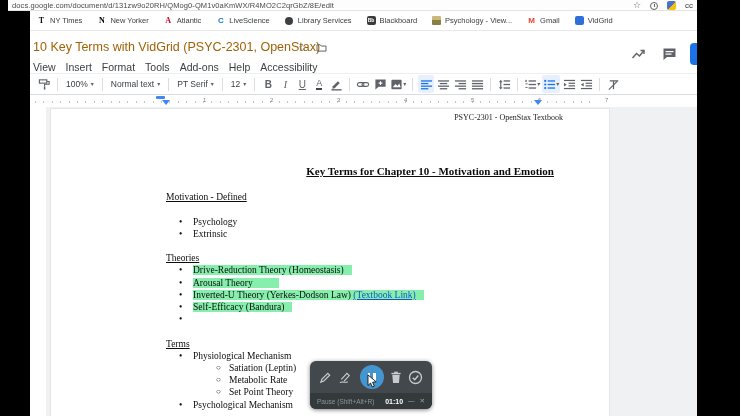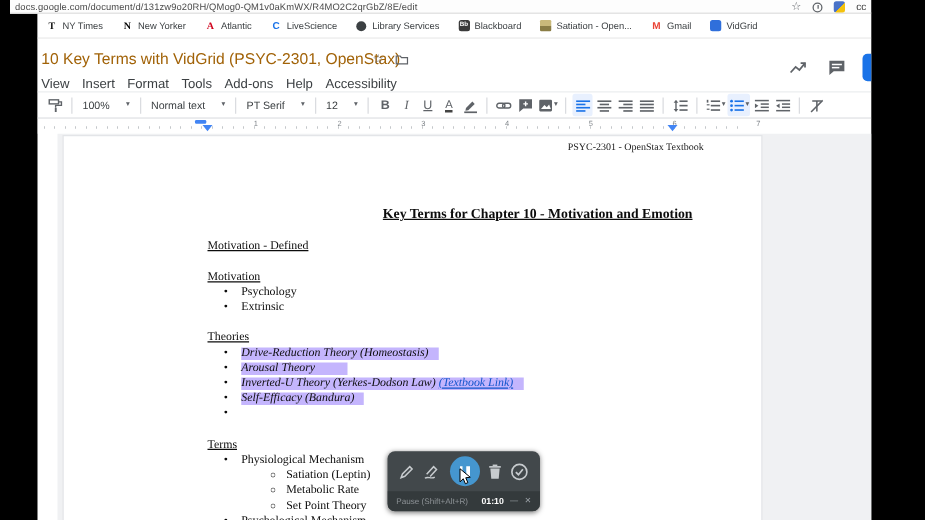--- a/index.html
+++ b/index.html
@@ -43,21 +43,21 @@
   .menu-item { cursor:default; }
   .save-status { position:absolute; left:265px; top:31px; font-size:9.5px; color:#6f7377; text-decoration:underline; }
   .hdr-right { position:absolute; right:20px; top:16px; display:flex; align-items:center; gap:16px; }
   .share-btn { position:absolute; left:660px; top:12px; width:40px; height:22px; background:#1a73e8; border-radius:4px; }
 
   
   .toolbar { position:absolute; left:0; top:62px; width:100%; height:22px; border-top:1px solid #eceef0; border-bottom:1px solid #dadce0; display:flex; align-items:center; padding-left:6px; gap:1px; background:#fff; color:#5f6368; }
   .tb { height:18px; min-width:16px; display:flex; align-items:center; justify-content:center; border-radius:2px; padding:0 1px; }
   .tb.active { background:#e8f0fe; color:#1a73e8; }
   .tb-sep { width:1px; height:13px; background:#dadce0; margin:0 4px; }
-  .tb-dd { display:flex; align-items:center; gap:13px; font-size:8.5px; color:#3c4043; padding:12px 3px; height:14px; }
+  .tb-dd { display:flex; align-items:center; gap:3px; font-size:8.5px; color:#3c4043; padding:12px 3px; height:14px; }
   .caret { font-size:6px; color:#5f6368; line-height:1; }
   .tb-b { font-weight:bold; font-size:10px; }
   .tb-i { font-style:italic; font-family:"Liberation Serif",serif; font-size:10px; }
   .tb-u { text-decoration:underline; font-size:10px; }
   .tb-a { font-size:9px; line-height:1; border-bottom:2px solid #444; padding-bottom:0; }
   svg.gi { display:block; }
 
   
   .ruler { position:absolute; left:0; top:84px; width:100%; height:12px; background:#fff; font-size:6px; color:#80868b; }
   .ruler-ticks { position:absolute; left:5px; top:6px; width:558px; height:2px; background:repeating-linear-gradient(90deg,#c4c7ca 0 1px,transparent 1px 8.4px); }
@@ -70,21 +70,21 @@
   .page { position:absolute; left:5px; top:2px; width:558px; height:330px; background:#fff; box-shadow:0 0 0 1px #e3e5e8; }
   .page-header { padding:4px 46px 0 0; text-align:right; font-family:"Liberation Serif","DejaVu Serif",serif; font-size:8px; color:#222; }
   .doc-body { margin-top:42px; padding:0 55px 0 115px; font-family:"Liberation Serif","DejaVu Serif",serif; font-size:9.5px; color:#0c0c0c; }
   .dline { line-height:12.2px; min-height:12.2px; position:relative; }
   .dtitle { text-align:right; font-weight:bold; font-size:11px; line-height:15px; text-decoration:underline; }
   .dhead { text-decoration:underline; }
   .li1 { padding-left:27px; }
   .li1 .blt { position:absolute; left:13px; }
   .li2 { padding-left:63px; }
   .li2 .blt { position:absolute; left:50px; font-size:8px; }
-  .hl { background:#c4b5fd; padding-right:8px;font-style:italic; }
+  .hl { background:#86efac; padding-right:8px; }
   .hl-wide { padding-right:26px; }
   .doclink { color:#1155cc; text-decoration:underline; }
 
   
   .recorder { position:absolute; left:310px; top:361px; width:122px; height:48px; border-radius:6px; background:#42484b; box-shadow:0 1px 4px rgba(0,0,0,.5); overflow:hidden; }
   .rec-icons { height:32px; display:flex; align-items:center; justify-content:space-between; padding:0 9px; }
   .rec-pause { width:24px; height:24px; border-radius:50%; background:#4596cf; display:flex; align-items:center; justify-content:center; gap:3px; }
   .rec-pause i { display:block; width:2.5px; height:8px; background:#fff; }
   .rec-bottom { height:16px; background:#343a3c; display:flex; align-items:center; justify-content:space-between; padding:0 7px; }
   .rec-tip { font-size:6.5px; color:#8d9296; white-space:nowrap; }
@@ -134,21 +134,21 @@
           <span>Library Services</span>
         </span>
       <span class="bm">
           <span class="bm-ic ic-bb">Bb</span>
           <span>Blackboard</span>
         </span>
       <span class="bm">
           <span class="bm-ic">
             <span class="ic-psy"></span>
           </span>
-          <span>Satiation - Open...</span>
+          <span>Psychology - View...</span>
         </span>
       <span class="bm">
           <span class="bm-ic ic-gm">M</span>
           <span>Gmail</span>
         </span>
       <span class="bm">
           <span class="bm-ic">
             <span class="ic-vg"></span>
           </span>
           <span>VidGrid</span>
@@ -380,21 +380,20 @@
     </div>
 
     <div class="doc-area">
       <div class="page">
         <div class="page-header">PSYC-2301 - OpenStax Textbook</div>
         <div class="doc-body">
           <div class="dline dtitle">Key Terms for Chapter 10 - Motivation and Emotion</div>
           <div class="dline"></div>
           <div class="dline dhead">Motivation - Defined</div>
           <div class="dline"></div>
-          <div class="dline dhead">Motivation</div>
           <div class="dline li1"><span class="blt">•</span><span>Psychology</span></div>
           <div class="dline li1"><span class="blt">•</span><span>Extrinsic</span></div>
           <div class="dline"></div>
           <div class="dline dhead">Theories</div>
           <div class="dline li1"><span class="blt">•</span><span class="hl"><span>Drive-Reduction Theory (Homeostasis)</span></span></div>
           <div class="dline li1"><span class="blt">•</span><span class="hl hl-wide"><span>Arousal Theory</span></span></div>
           <div class="dline li1"><span class="blt">•</span><span class="hl"><span>Inverted-U Theory (Yerkes-Dodson Law) </span><a class="doclink">(Textbook Link)</a></span></div>
           <div class="dline li1"><span class="blt">•</span><span class="hl"><span>Self-Efficacy (Bandura)</span></span></div>
           <div class="dline li1"><span class="blt">•</span></div>
           <div class="dline"></div>

